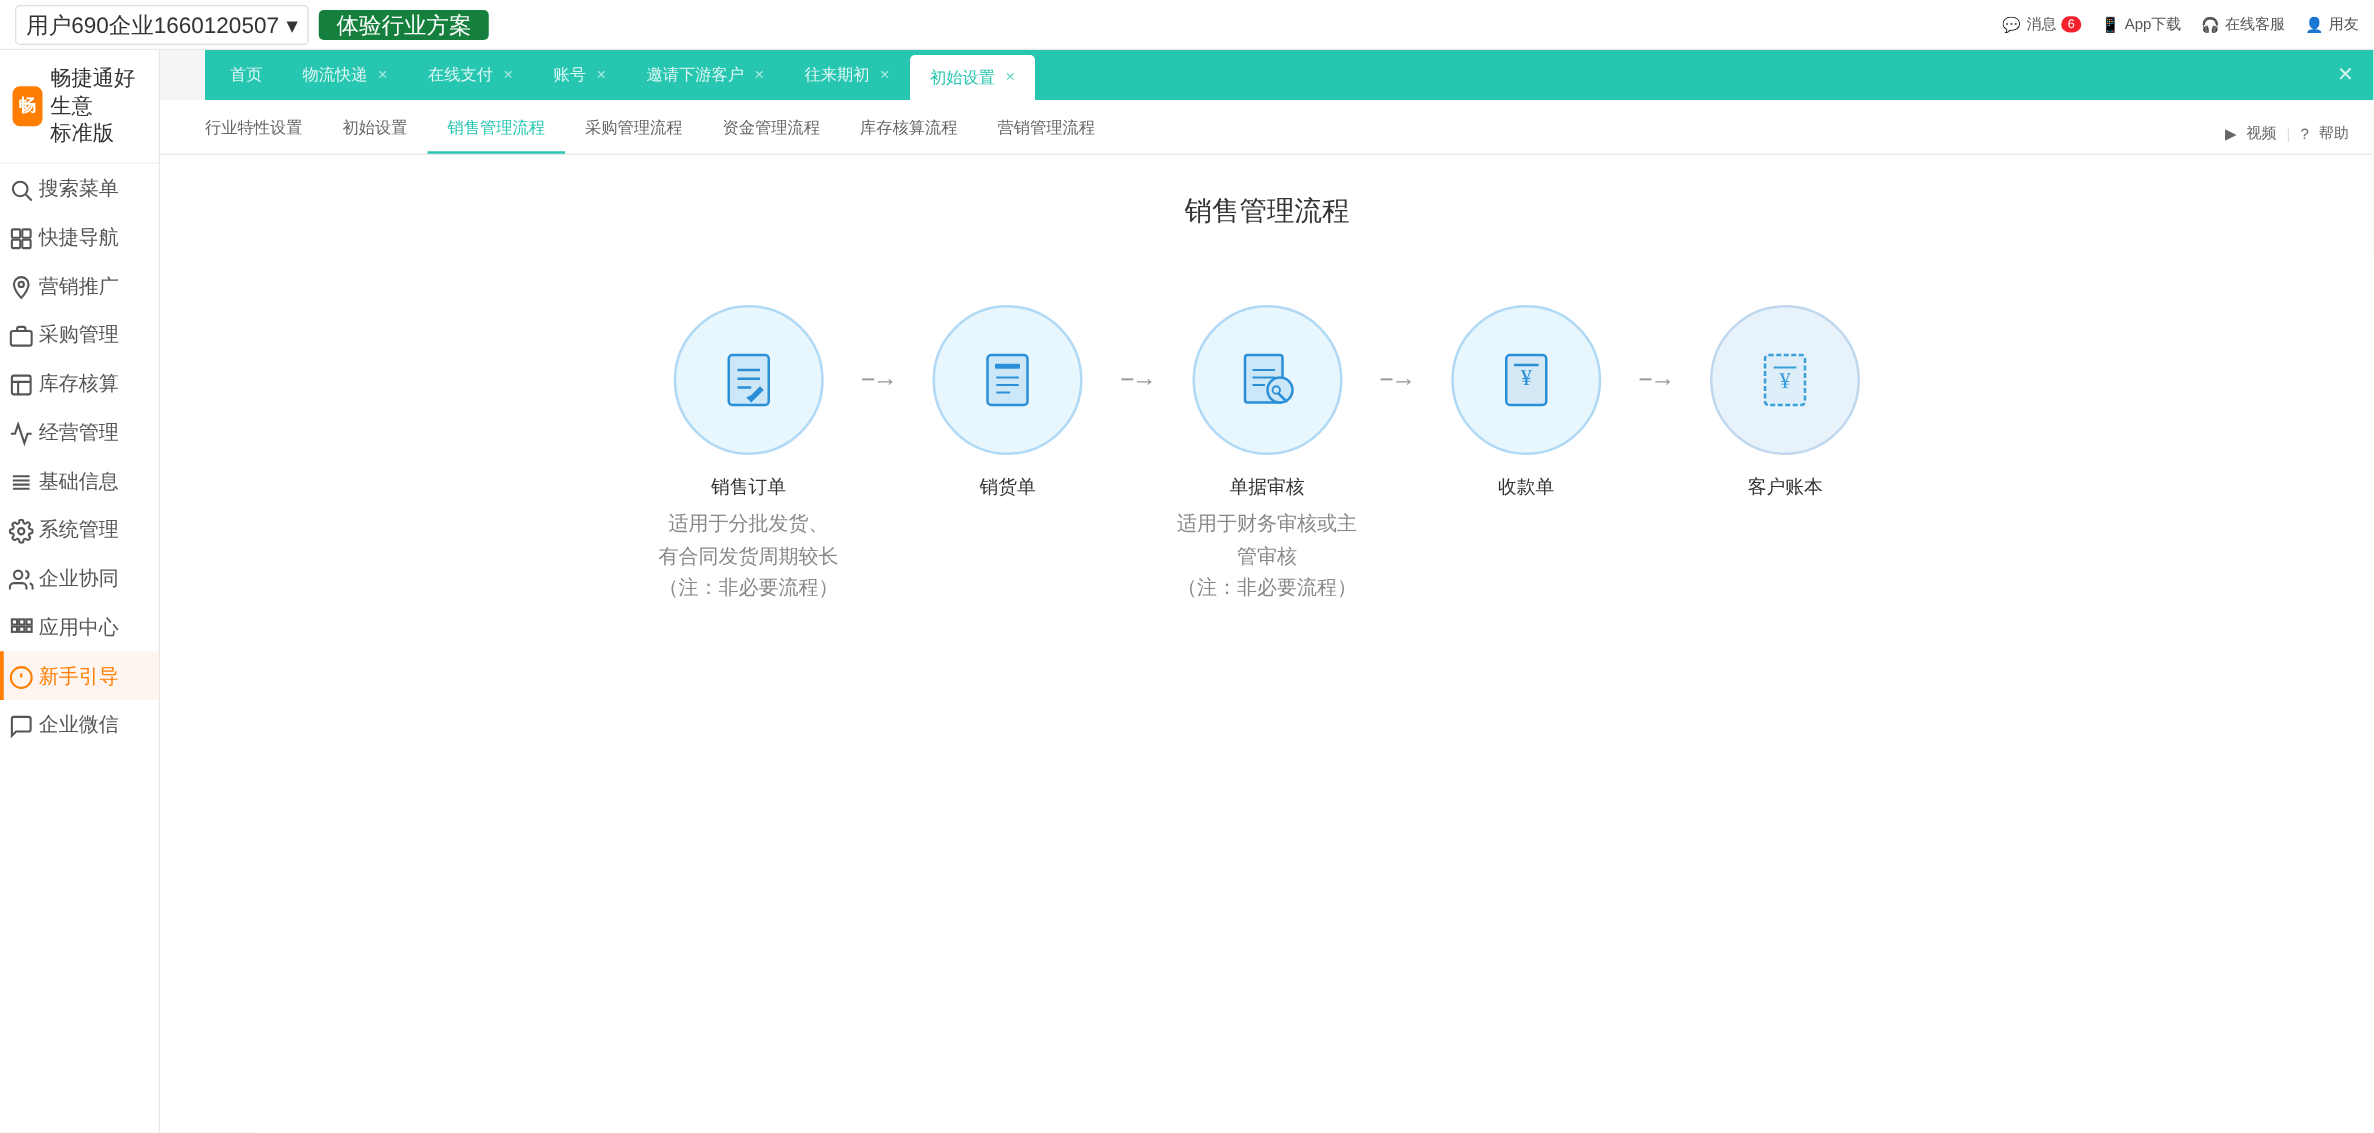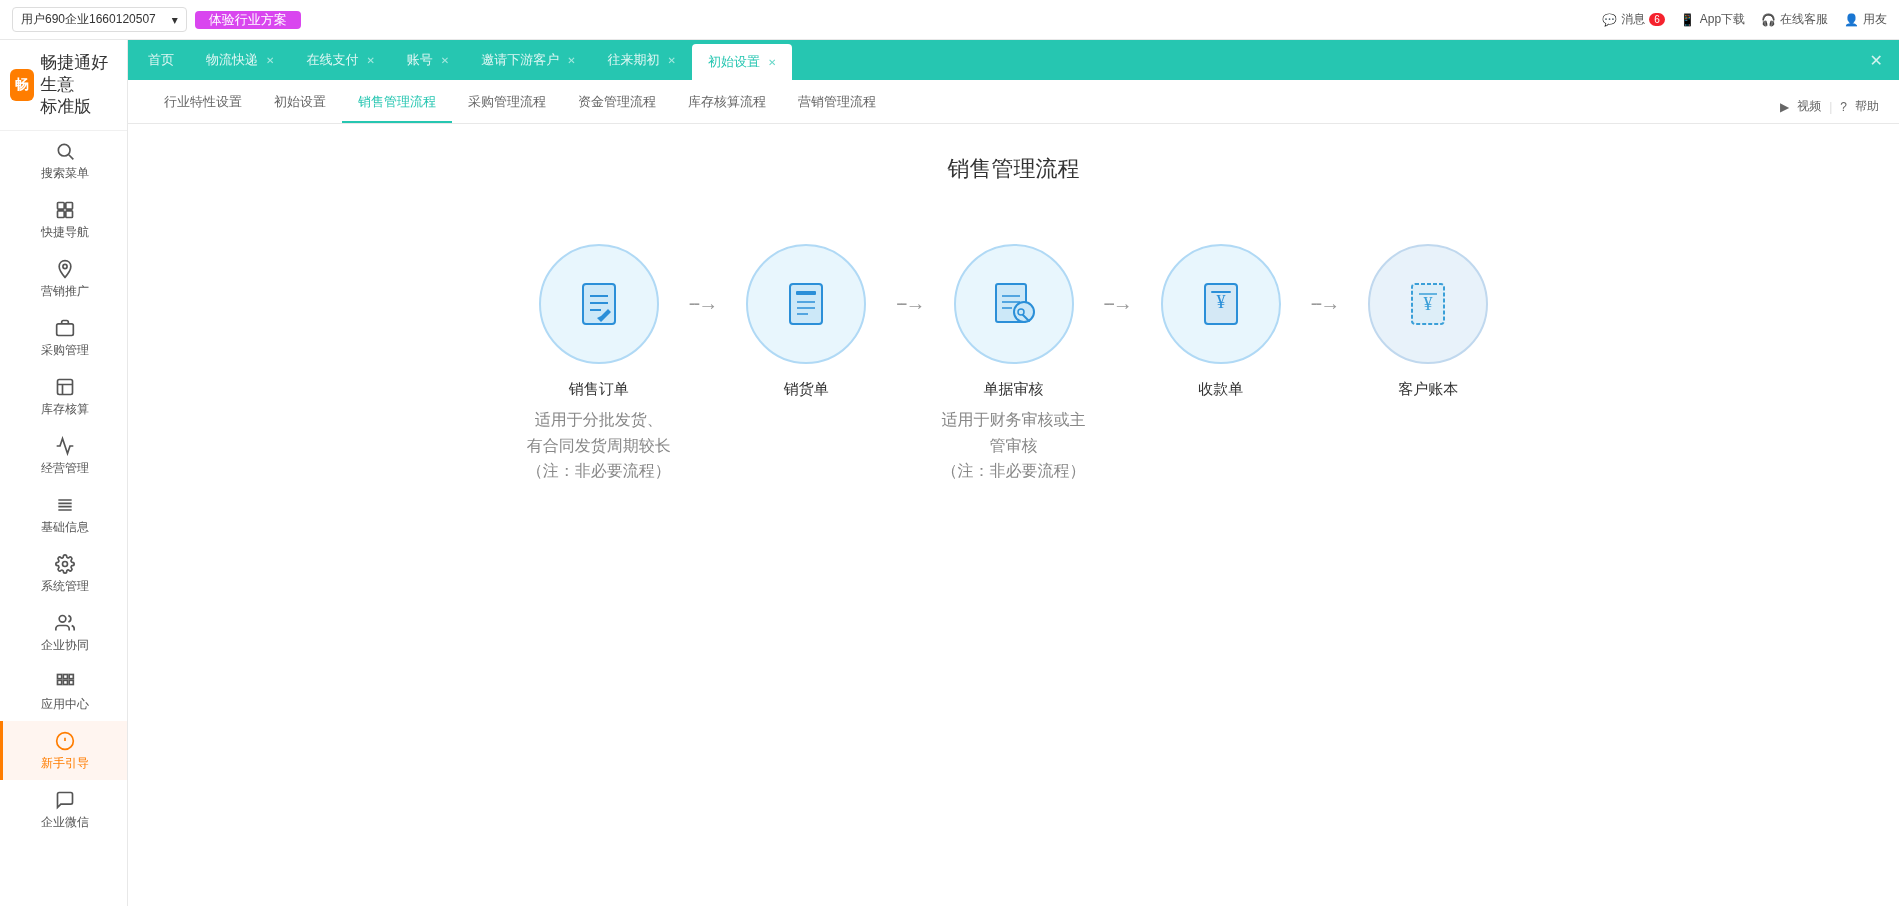--- a/index.html
+++ b/index.html
@@ -3,40 +3,40 @@
   <meta charset="utf-8">
   <style>
     * { box-sizing: border-box; margin: 0; padding: 0; }
     body { font-family: "Microsoft YaHei", "PingFang SC", sans-serif; font-size: 13px; background: #f5f5f5; color: #333; height: 906px; overflow: hidden; }
 
     
     .app-wrapper { display: flex; flex-direction: column; height: 100%; }
     .top-bar { height: 40px; background: #fff; display: flex; align-items: center; padding: 0 12px; border-bottom: 1px solid #e8e8e8; justify-content: space-between; flex-shrink: 0; }
     .top-bar-left { display: flex; align-items: center; gap: 8px; }
     .top-bar-right { display: flex; align-items: center; gap: 16px; font-size: 12px; color: #666; }
-    .user-selector { border: 1px solid #ddd; border-radius: 4px; padding: 3px 8px; display: flex; align-items: center; gap: 16px; cursor: pointer; font-size: 12px; }
-    .trial-btn { background: #d946ef; color: #fff; border: none; border-radius: 4px; padding: 0 14px; cursor: pointer; font-size: 13px; }
+    .user-selector { border: 1px solid #ddd; border-radius: 4px; padding: 3px 8px; display: flex; align-items: center; gap: 6px; cursor: pointer; font-size: 18px; }
+    .trial-btn { background: #15803d; color: #fff; border: none; border-radius: 4px; padding: 0 14px; cursor: pointer; font-size: 18px; }
 
     .main-layout { display: flex; flex: 1; overflow: hidden; }
 
     
     .sidebar { width: 128px; background: #fff; border-right: 1px solid #e8e8e8; display: flex; flex-direction: column; justify-content: space-between; flex-shrink: 0; }
     .sidebar-logo { padding: 12px 10px; display: flex; align-items: center; gap: 6px; border-bottom: 1px solid #f0f0f0; }
     .sidebar-logo-icon { width: 32px; height: 32px; background: #ff7d00; border-radius: 6px; display: flex; align-items: center; justify-content: center; color: #fff; font-size: 14px; font-weight: bold; }
     .sidebar-logo-text { font-size: 17px; color: #333; line-height: 1.3; }
     .sidebar-menu { flex: 1; overflow-y: auto; }
-    .sidebar-item { display: flex; flex-direction: column; align-items: center; padding: 10px 4px 8px; cursor: pointer; color: #555; font-size: 12px; gap: 4px; border-left: 3px solid transparent; }
+    .sidebar-item { display: flex; flex-direction: row; align-items: center; padding: 10px 4px 8px; cursor: pointer; color: #555; font-size: 16px; gap: 4px; border-left: 3px solid transparent; }
     .sidebar-item.active { background: #fff5f0; color: #ff7d00; border-left-color: #ff7d00; }
     .sidebar-item svg { width: 20px; height: 20px; }
 
     
     .content-area { flex: 1; display: flex; flex-direction: column; overflow: hidden; }
 
     
-    .nav-tabs { background: #26c6b1; display: flex; align-items: center; height: 40px; padding: 0 4px; flex-shrink: 0; }
+    .nav-tabs { background: #26c6b1; display: flex; align-items: center; height: 40px; padding: 0 4px; flex-shrink: 0; margin-left: 36px; }
     .nav-tab { padding: 0 16px; height: 40px; display: flex; align-items: center; color: rgba(255,255,255,0.85); font-size: 13px; cursor: pointer; gap: 4px; position: relative; }
     .nav-tab.active { background: #fff; color: #26c6b1; border-radius: 4px 4px 0 0; margin-top: 4px; height: 36px; }
     .nav-tab .close-x { font-size: 10px; margin-left: 4px; opacity: 0.7; }
     .nav-close-btn { margin-left: auto; color: rgba(255,255,255,0.8); font-size: 16px; cursor: pointer; padding: 0 12px; }
 
     
     .sub-tabs { background: #fff; border-bottom: 1px solid #e8e8e8; display: flex; align-items: flex-end; padding: 0 20px; height: 44px; flex-shrink: 0; justify-content: space-between; }
     .sub-tabs-left { display: flex; align-items: flex-end; }
     .sub-tab { padding: 10px 16px; font-size: 13px; color: #666; cursor: pointer; border-bottom: 2px solid transparent; }
     .sub-tab.active { color: #26c6b1; border-bottom-color: #26c6b1; font-weight: 500; }

